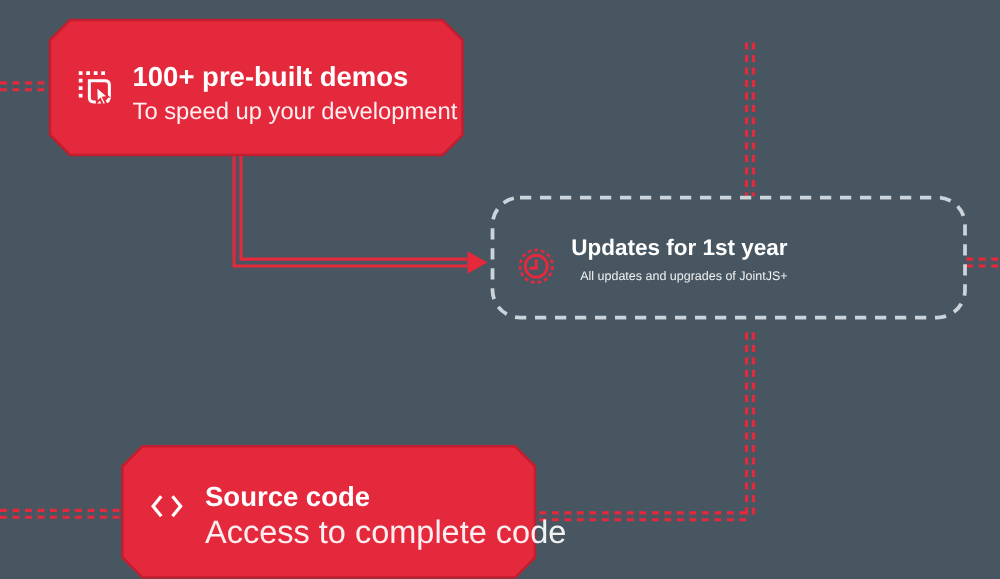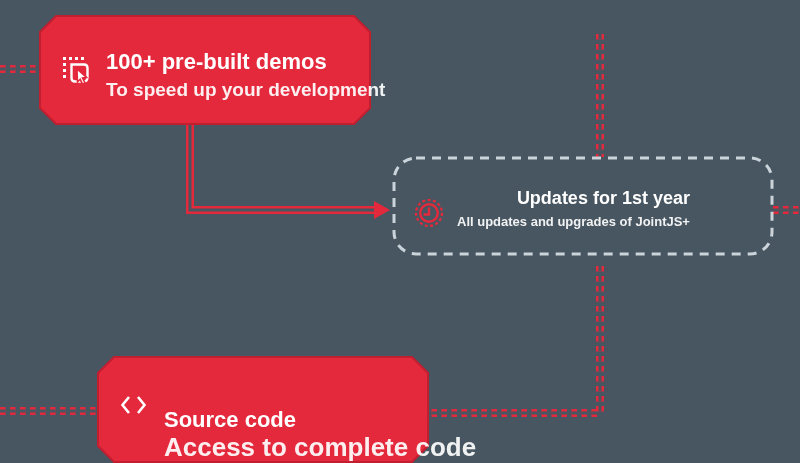--- a/index.html
+++ b/index.html
@@ -8,37 +8,37 @@
     background:#475661;
     font-family:"Liberation Sans", sans-serif;
     position:relative;overflow:hidden;
   }
   .canvas{position:absolute;inset:0;width:800px;height:463px;}
   svg.layer{position:absolute;left:0;top:0;width:800px;height:463px;display:block;}
 
   .node-content{position:absolute;display:flex;align-items:flex-start;color:#fff;}
   .node-text{display:flex;flex-direction:column;}
   .node-title{font-weight:600;color:#ffffff;white-space:nowrap;}
-  .node-subtitle{font-weight:700;color:rgba(255,255,255,0.92);white-space:nowrap;}
+  .node-subtitle{font-weight:400;color:rgba(255,255,255,0.92);white-space:nowrap;}
 
   .demos-content{left:62px;top:48px;}
   .demos-content .icon-wrap{margin-top:8px;}
   .demos-content .node-text{margin-left:14px;}
   .demos-content .node-title{font-size:22px;line-height:28px;}
   .demos-content .node-subtitle{font-size:19px;line-height:27px;}
 
   .updates-content{left:414px;top:186px;}
   .updates-content .icon-wrap{margin-top:12px;}
   .updates-content .node-text{margin-left:13px;align-items:flex-end;}
   .updates-content .node-title{font-size:18px;line-height:25px;font-weight:700;}
-  .updates-content .node-subtitle{font-size:13px;line-height:22px;}
+  .updates-content .node-subtitle{font-size:10px;line-height:22px;}
 
   .source-content{left:120px;top:384px;}
   .source-content .icon-wrap{margin-top:10px;}
-  .source-content .node-text{margin-left:14px;margin-top:22px;}
+  .source-content .node-text{margin-left:14px;}
   .source-content .node-title{font-size:22px;line-height:28px;}
   .source-content .node-subtitle{font-size:26px;line-height:27px;}
 
   .icon-wrap{flex:0 0 auto;display:block;}
 </style>
 </head>
 <body>
 
 <div class="canvas">
 

